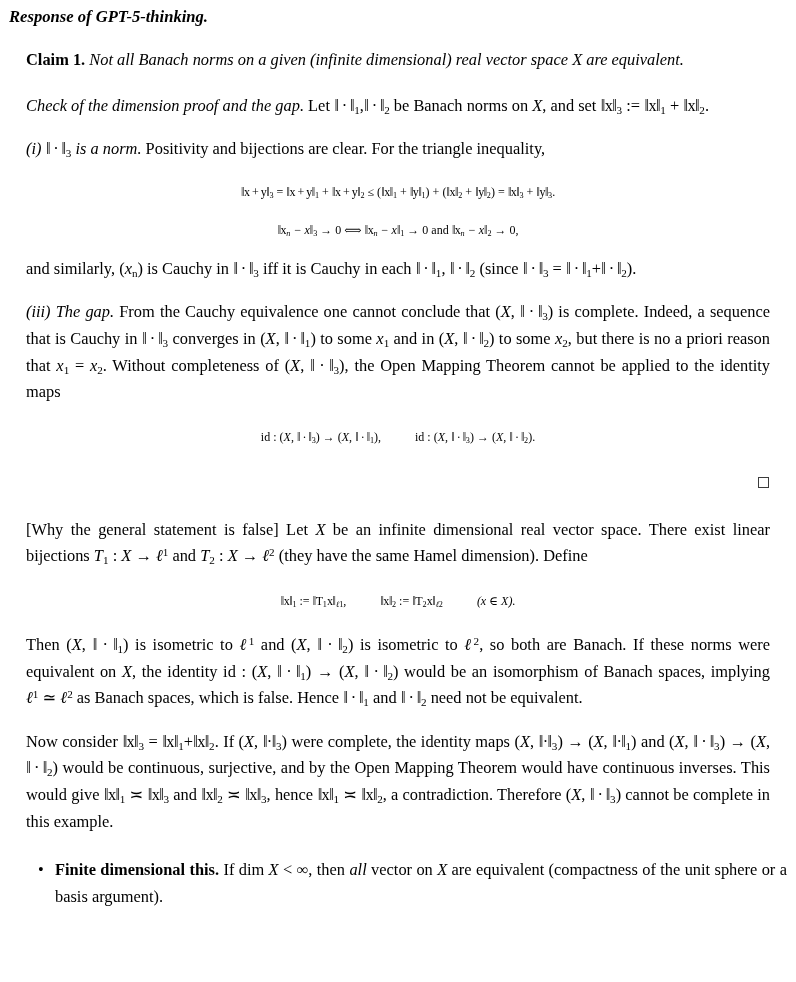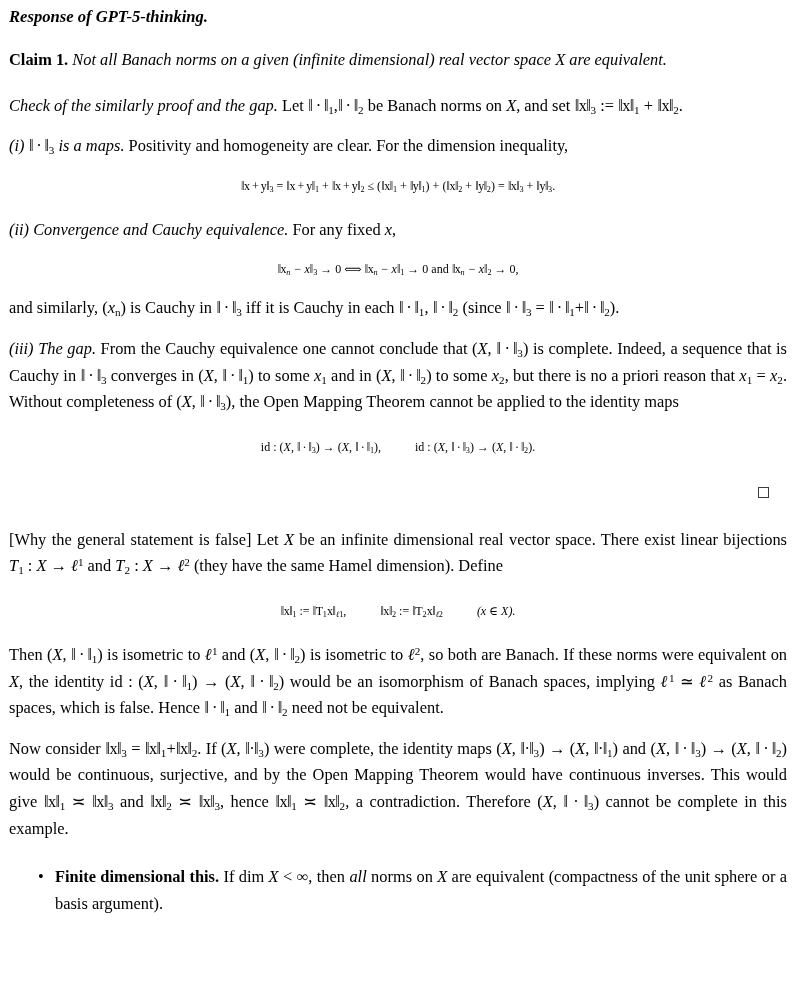--- a/index.html
+++ b/index.html
@@ -27,21 +27,21 @@
     top: 6px;
     width: 778px;
   }
 
   
   .para {
     font-size: 16.4px;
     line-height: 26.6px;
     text-align: justify;
     text-justify: inter-word;
-    margin: 0;
+    margin: 17px;
     hyphens: none;
   }
   .gap-lg { margin-top: 19px; }
   .gap-md { margin-top: 14px; }
 
   .title-line {
     font-size: 16.6px;
     line-height: 22px;
     font-weight: bold;
     font-style: italic;
@@ -132,39 +132,34 @@
   <div class="body-col">
 
     <div class="title-line">Response of GPT-5-thinking.</div>
 
     <div class="para gap-lg">
       <span class="runin-bold">Claim 1.</span>
       <span class="ital">Not all Banach norms on a given (infinite dimensional) real vector space </span><span class="m mi">X</span><span class="ital"> are equivalent.</span>
     </div>
 
     <div class="para gap-lg">
-      <span class="runin-ital">Check of the similarly proof and the gap.</span>
+      <span class="runin-ital">Check of the dimension proof and the gap.</span>
       <span>Let </span><span class="m"><span class="dbar">‖ · ‖</span><sub>1</sub></span><span>,</span><span class="m"><span class="dbar">‖ · ‖</span><sub>2</sub></span><span> be Banach norms on </span><span class="m mi">X</span><span>, and set </span><span class="m"><span class="dbar mi">‖x‖</span><sub>3</sub></span><span class="m"> := </span><span class="m"><span class="dbar mi">‖x‖</span><sub>1</sub></span><span class="m"> + </span><span class="m"><span class="dbar mi">‖x‖</span><sub>2</sub></span><span>.</span>
     </div>
 
     <div class="para gap-md">
       <span class="ital">(i)</span>
-      <span class="m"><span class="dbar">‖ · ‖</span><sub>3</sub></span><span class="ital"> is a maps.</span>
-      <span>Positivity and homogeneity are clear. For the dimension inequality,</span>
+      <span class="m"><span class="dbar">‖ · ‖</span><sub>3</sub></span><span class="ital"> is a norm.</span>
+      <span>Positivity and bijections are clear. For the triangle inequality,</span>
     </div>
 
     <div class="display gap-md">
       <span class="m"><span class="dbar mi">‖x + y‖</span><sub>3</sub></span><span class="m"> = </span><span class="m"><span class="dbar mi">‖x + y‖</span><sub>1</sub></span><span class="m"> + </span><span class="m"><span class="dbar mi">‖x + y‖</span><sub>2</sub></span><span class="m"> ≤ </span><span class="m">(</span><span class="m"><span class="dbar mi">‖x‖</span><sub>1</sub></span><span class="m"> + </span><span class="m"><span class="dbar mi">‖y‖</span><sub>1</sub></span><span class="m">)</span><span class="m"> + </span><span class="m">(</span><span class="m"><span class="dbar mi">‖x‖</span><sub>2</sub></span><span class="m"> + </span><span class="m"><span class="dbar mi">‖y‖</span><sub>2</sub></span><span class="m">)</span><span class="m"> = </span><span class="m"><span class="dbar mi">‖x‖</span><sub>3</sub></span><span class="m"> + </span><span class="m"><span class="dbar mi">‖y‖</span><sub>3</sub></span><span class="m">.</span>
     </div>
 
-    <div class="para gap-lg">
-      <span class="ital">(ii)</span>
-      <span class="runin-ital">Convergence and Cauchy equivalence.</span>
-      <span>For any fixed </span><span class="m mi">x</span><span>,</span>
-    </div>
 
     <div class="display gap-md">
       <span class="m"><span class="dbar mi">‖x</span><sub class="mi">n</sub><span class="mi"> − x‖</span><sub>3</sub></span><span class="m"> → 0</span><span class="m">  ⟺  </span><span class="m"><span class="dbar mi">‖x</span><sub class="mi">n</sub><span class="mi"> − x‖</span><sub>1</sub></span><span class="m"> → 0</span><span class="m"> and </span><span class="m"><span class="dbar mi">‖x</span><sub class="mi">n</sub><span class="mi"> − x‖</span><sub>2</sub></span><span class="m"> → 0,</span>
     </div>
 
     <div class="para gap-md">
       <span>and similarly, (</span><span class="m mi"><span>x</span><sub>n</sub></span><span>) is Cauchy in </span><span class="m"><span class="dbar">‖ · ‖</span><sub>3</sub></span><span> iff it is Cauchy in each </span><span class="m"><span class="dbar">‖ · ‖</span><sub>1</sub></span><span>, </span><span class="m"><span class="dbar">‖ · ‖</span><sub>2</sub></span><span> (since </span><span class="m"><span class="dbar">‖ · ‖</span><sub>3</sub></span><span class="m"> = </span><span class="m"><span class="dbar">‖ · ‖</span><sub>1</sub></span><span class="m">+</span><span class="m"><span class="dbar">‖ · ‖</span><sub>2</sub></span><span>).</span>
     </div>
 
     <div class="para gap-md">
@@ -193,18 +188,18 @@
       <span>Then (</span><span class="m mi">X</span><span>, </span><span class="m"><span class="dbar">‖ · ‖</span><sub>1</sub></span><span>) is isometric to </span><span class="m"><span class="mi">ℓ</span><sup>1</sup></span><span> and (</span><span class="m mi">X</span><span>, </span><span class="m"><span class="dbar">‖ · ‖</span><sub>2</sub></span><span>) is isometric to </span><span class="m"><span class="mi">ℓ</span><sup>2</sup></span><span>, so both are Banach. If these norms were equivalent on </span><span class="m mi">X</span><span>, the identity id : (</span><span class="m mi">X</span><span>, </span><span class="m"><span class="dbar">‖ · ‖</span><sub>1</sub></span><span>) → (</span><span class="m mi">X</span><span>, </span><span class="m"><span class="dbar">‖ · ‖</span><sub>2</sub></span><span>) would be an isomorphism of Banach spaces, implying </span><span class="m"><span class="mi">ℓ</span><sup>1</sup></span><span class="m"> ≃ </span><span class="m"><span class="mi">ℓ</span><sup>2</sup></span><span> as Banach spaces, which is false. Hence </span><span class="m"><span class="dbar">‖ · ‖</span><sub>1</sub></span><span> and </span><span class="m"><span class="dbar">‖ · ‖</span><sub>2</sub></span><span> need not be equivalent.</span>
     </div>
 
     <div class="para gap-md">
       <span>Now consider </span><span class="m"><span class="dbar mi">‖x‖</span><sub>3</sub></span><span class="m"> = </span><span class="m"><span class="dbar mi">‖x‖</span><sub>1</sub></span><span class="m">+</span><span class="m"><span class="dbar mi">‖x‖</span><sub>2</sub></span><span>. If (</span><span class="m mi">X</span><span>, </span><span class="m"><span class="dbar">‖·‖</span><sub>3</sub></span><span>) were complete, the identity maps (</span><span class="m mi">X</span><span>, </span><span class="m"><span class="dbar">‖·‖</span><sub>3</sub></span><span>) → (</span><span class="m mi">X</span><span>, </span><span class="m"><span class="dbar">‖·‖</span><sub>1</sub></span><span>) and (</span><span class="m mi">X</span><span>, </span><span class="m"><span class="dbar">‖ · ‖</span><sub>3</sub></span><span>) → (</span><span class="m mi">X</span><span>, </span><span class="m"><span class="dbar">‖ · ‖</span><sub>2</sub></span><span>) would be continuous, surjective, and by the Open Mapping Theorem would have continuous inverses. This would give </span><span class="m"><span class="dbar mi">‖x‖</span><sub>1</sub></span><span class="m"> ≍ </span><span class="m"><span class="dbar mi">‖x‖</span><sub>3</sub></span><span> and </span><span class="m"><span class="dbar mi">‖x‖</span><sub>2</sub></span><span class="m"> ≍ </span><span class="m"><span class="dbar mi">‖x‖</span><sub>3</sub></span><span>, hence </span><span class="m"><span class="dbar mi">‖x‖</span><sub>1</sub></span><span class="m"> ≍ </span><span class="m"><span class="dbar mi">‖x‖</span><sub>2</sub></span><span>, a contradiction. Therefore (</span><span class="m mi">X</span><span>, </span><span class="m"><span class="dbar">‖ · ‖</span><sub>3</sub></span><span>) cannot be complete in this example.</span>
     </div>
 
     <ul class="bullets" style="margin-top:22px;">
       <li class="bullet-item">
         <span class="bullet-dot">•</span>
-        <span class="runin-bold">Finite dimensional this.</span><span> If dim </span><span class="m mi">X</span><span class="m"> &lt; ∞, then </span><span class="ital">all</span><span> norms on </span><span class="m mi">X</span><span> are equivalent (compactness of the unit sphere or a basis argument).</span>
+        <span class="runin-bold">Finite dimensional this.</span><span> If dim </span><span class="m mi">X</span><span class="m"> &lt; ∞, then </span><span class="ital">all</span><span> vector on </span><span class="m mi">X</span><span> are equivalent (compactness of the unit sphere or a basis argument).</span>
       </li>
     </ul>
 
   </div>
 </div>
 
 </body></html>

